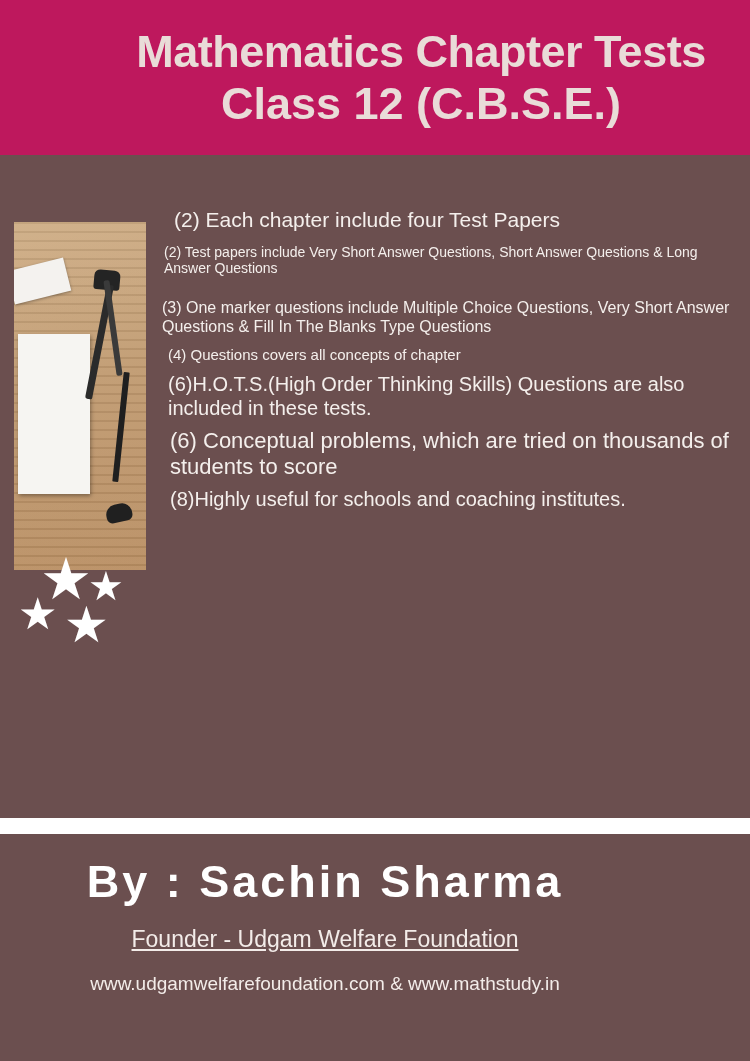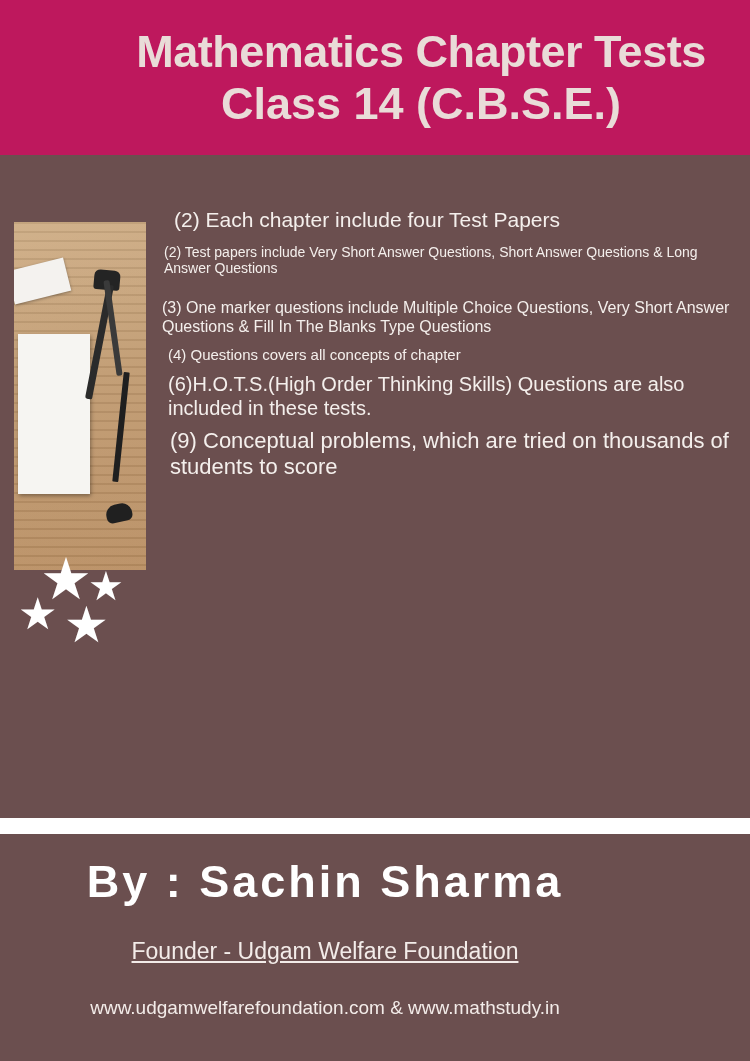--- a/index.html
+++ b/index.html
@@ -198,21 +198,20 @@
   .footer {
     position: absolute;
     left: 0;
     top: 834px;
     width: 650px;
     height: 227px;
     background: #6b4f4f;
     display: flex;
     flex-direction: column;
     align-items: center;
-    gap: 12px;
   }
   .author {
     margin-top: 22px;
     color: #ffffff;
     font-size: 45px;
     font-weight: bold;
     letter-spacing: 3px;
     white-space: nowrap;
   }
   .founder {
@@ -229,21 +228,21 @@
     white-space: nowrap;
   }
 </style>
 </head>
 <body>
 
 <div class="page">
 
   <div class="header">
     <div class="header-line1">Mathematics Chapter Tests</div>
-    <div class="header-line2">Class 14 (C.B.S.E.)</div>
+    <div class="header-line2">Class 12 (C.B.S.E.)</div>
   </div>
 
   <div class="body-area">
 
     <div class="photo">
       <div class="wood"></div>
       <div class="paper-top"></div>
       <div class="paper-main"></div>
       <div class="compass-hinge"></div>
       <div class="compass-leg1"></div>
@@ -258,21 +257,22 @@
       <span class="star s3">★</span>
       <span class="star s4">★</span>
     </div>
 
     <div class="features">
       <p class="feat f1">(2) Each chapter include four Test Papers</p>
       <p class="feat f2">(2) Test papers include Very Short Answer Questions, Short Answer Questions &amp; Long Answer Questions</p>
       <p class="feat f3">(3) One marker questions include Multiple Choice Questions, Very Short Answer Questions &amp; Fill In The Blanks Type Questions</p>
       <p class="feat f4">(4) Questions covers all concepts of chapter</p>
       <p class="feat f6">(6)H.O.T.S.(High Order Thinking Skills) Questions are also included in these tests.</p>
-      <p class="feat f7">(9) Conceptual problems, which are tried on thousands of students to score</p>
+      <p class="feat f7">(6) Conceptual problems, which are tried on thousands of students to score</p>
+      <p class="feat f8">(8)Highly useful for schools and coaching institutes.</p>
     </div>
 
   </div>
 
   <div class="separator"></div>
 
   <div class="footer">
     <div class="author">By : Sachin Sharma</div>
     <div class="founder">Founder - Udgam Welfare Foundation</div>
     <div class="sites">www.udgamwelfarefoundation.com &amp; www.mathstudy.in</div>

